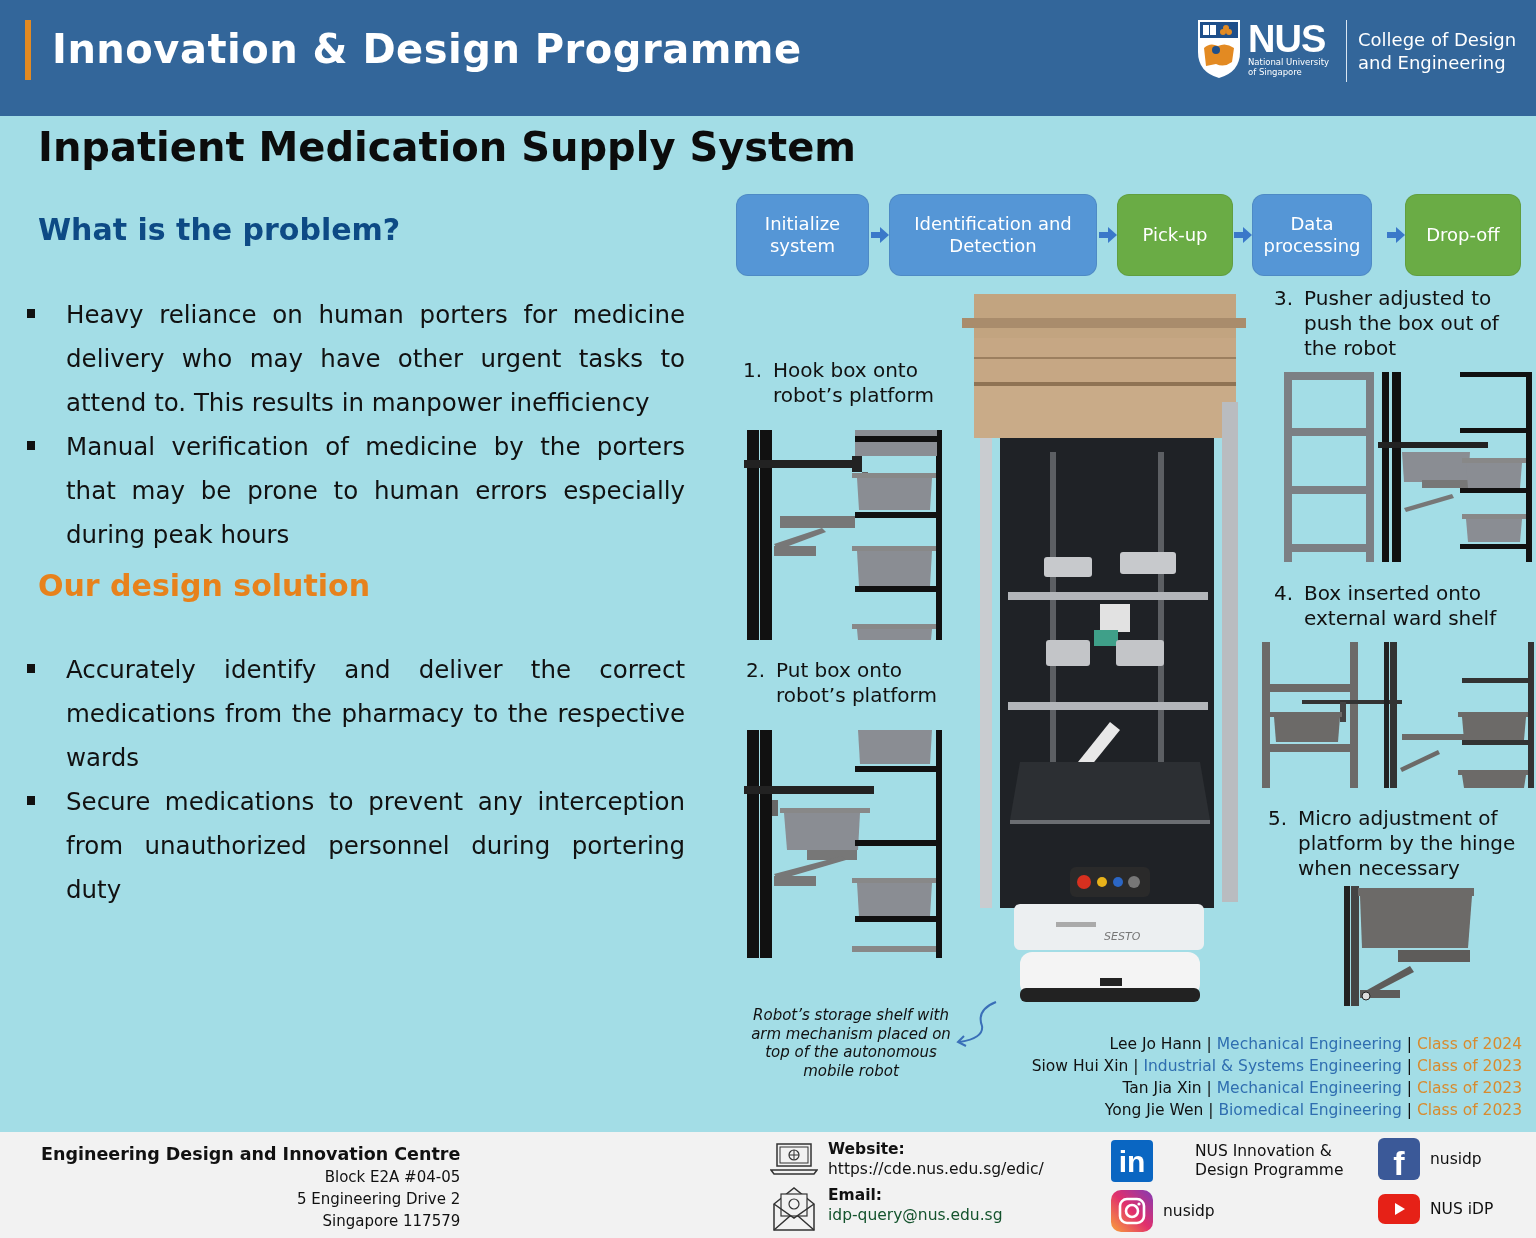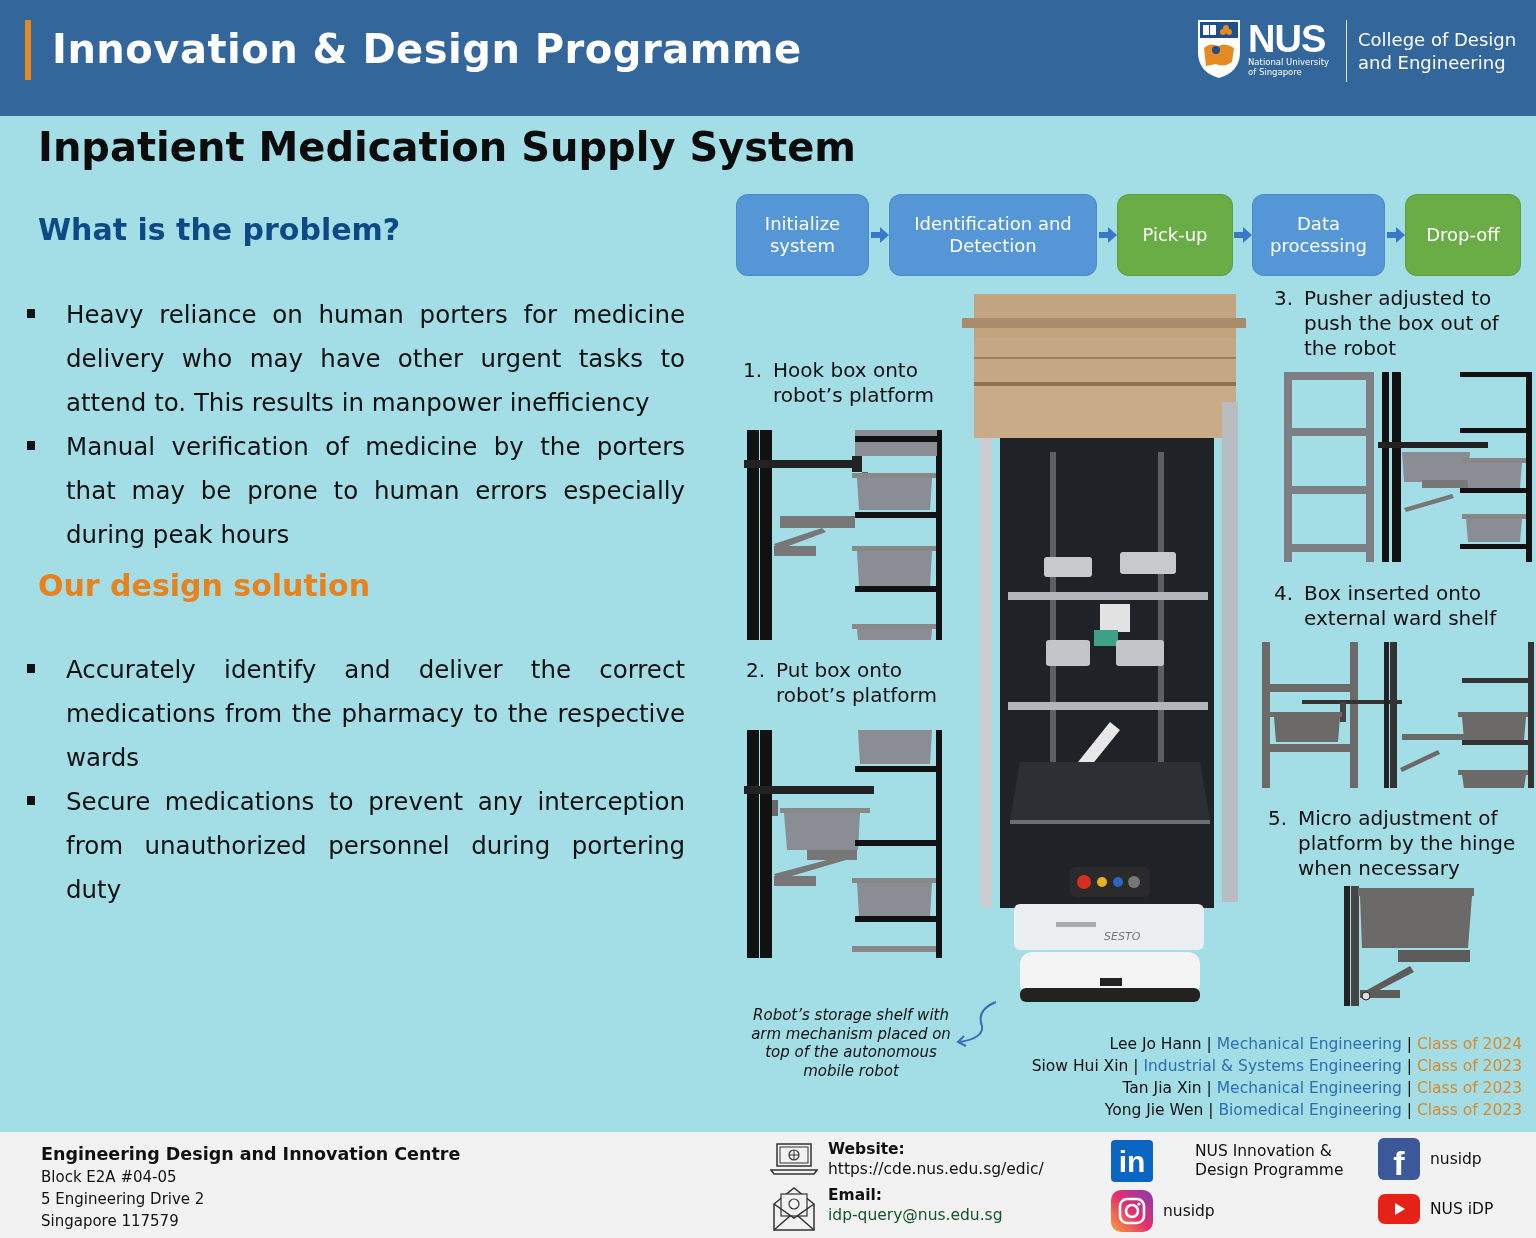--- a/index.html
+++ b/index.html
@@ -54,21 +54,21 @@
 
   
   .team { position: absolute; right: 14px; top: 1033px; text-align: right; font-size: 15.5px; line-height: 22px; }
   .team .name { color: #111; }
   .team .sep { color: #111; }
   .team .major { color: #2f6eb0; }
   .team .class { color: #d88b2e; }
 
   
   .footer { position: absolute; left: 0; top: 1132px; width: 1536px; height: 106px; background: #f2f2f2; }
-  .addr { position: absolute; left: 41px; top: 10px; font-size: 15px; line-height: 22px; color: #111; }
+  .addr { position: absolute; left: 41px; top: 10px; font-size: 15px; line-height: 22px; color: #111; text-align: right; }
   .addr .org { font-weight: bold; font-size: 17.5px; line-height: 24px; }
   .contact { position: absolute; display: flex; align-items: flex-start; }
   .contact .lbl { font-weight: bold; font-size: 15.5px; line-height: 19px; }
   .contact .val { font-size: 15.5px; line-height: 19px; }
   .social { position: absolute; display: flex; align-items: center; font-size: 15.5px; line-height: 19px; color: #111; }
   .social .ico { width: 42px; height: 42px; border-radius: 6px; margin-right: 10px; display: flex; align-items: center; justify-content: center; flex-shrink: 0; }
 </style>
 </head>
 <body>
 
@@ -127,21 +127,21 @@
   </div>
   <svg class="flow-arrow" style="left:363px" viewBox="0 0 18 16">
       <path d="M0 5 H9 V0 L18 8 L9 16 V11 H0 Z" fill="#3a78c9"></path>
     </svg>
   <div class="flow-step green" style="left:381px;width:116px;">
     <span>Pick-up</span>
   </div>
   <svg class="flow-arrow" style="left:498px" viewBox="0 0 18 16">
       <path d="M0 5 H9 V0 L18 8 L9 16 V11 H0 Z" fill="#3a78c9"></path>
     </svg>
-  <div class="flow-step blue" style="left:516px;width:133px;">
+  <div class="flow-step blue" style="left:516px;width:120px;">
     <div><span>Data</span><br><span>processing</span></div>
   </div>
   <svg class="flow-arrow" style="left:651px" viewBox="0 0 18 16">
       <path d="M0 5 H9 V0 L18 8 L9 16 V11 H0 Z" fill="#3a78c9"></path>
     </svg>
   <div class="flow-step green" style="left:669px;width:116px;">
     <span>Drop-off</span>
   </div>
 </div>
 

